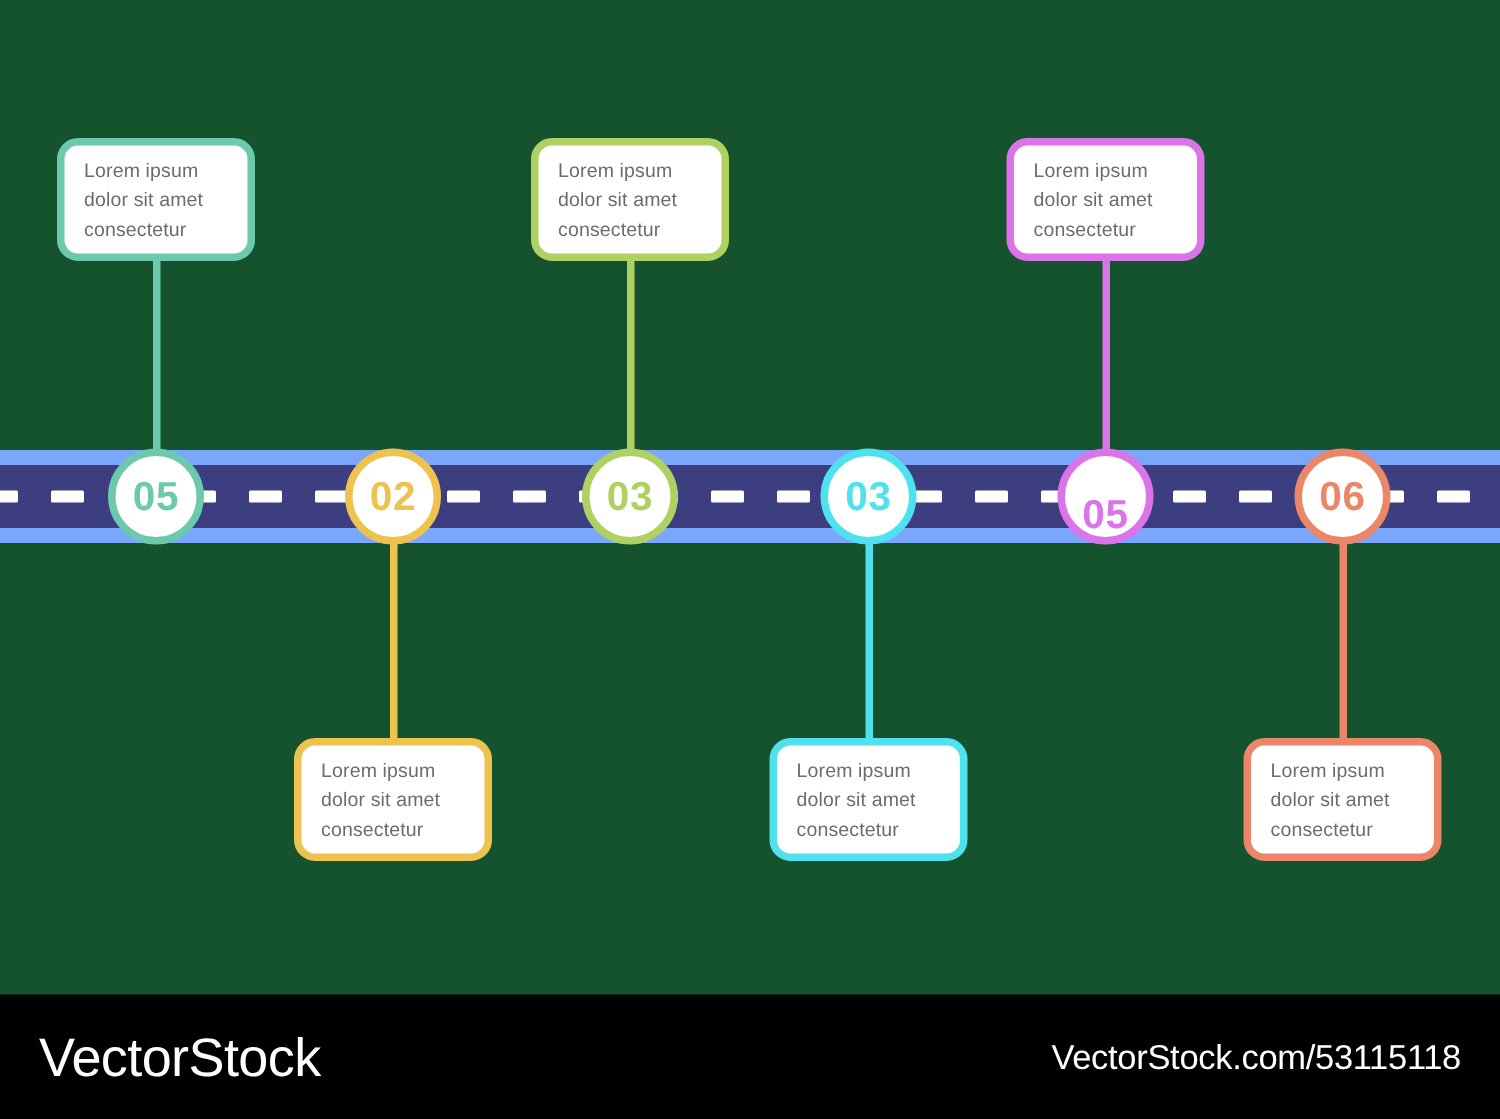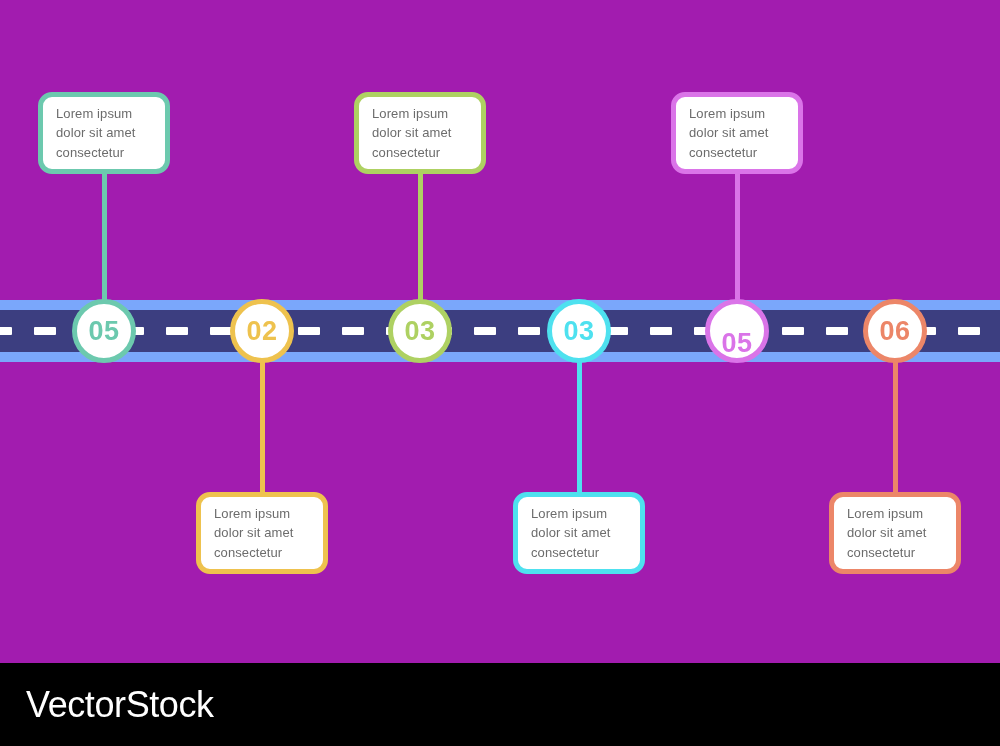--- a/index.html
+++ b/index.html
@@ -8,21 +8,21 @@
     height: 746px;
     overflow: hidden;
     background: #ffffff;
     font-family: "Liberation Sans", "DejaVu Sans", sans-serif;
   }
 
   #stage {
     position: relative;
     width: 1000px;
     height: 746px;
-    background: #a21caf;
+    background: #14532d;
   }
 
   
   .road-outer {
     position: absolute;
     left: 0;
     width: 1000px;
     top: 300px;
     height: 62px;
     background: #7aa7fb;
@@ -230,15 +230,16 @@
 consectetur</div>
         </div>
         <div class="node" style="border-color: rgb(236, 134, 104); left: 863px; top: 299px; text-align: center;">
           <div class="node-label" style="color: rgb(236, 134, 104);">06</div>
         </div>
       </div>
     </div>
 
   <div class="footer">
     <div class="brand">VectorStock</div>
+    <div class="site">VectorStock.com/53115118</div>
   </div>
 
 </div>
 
 </body></html>

